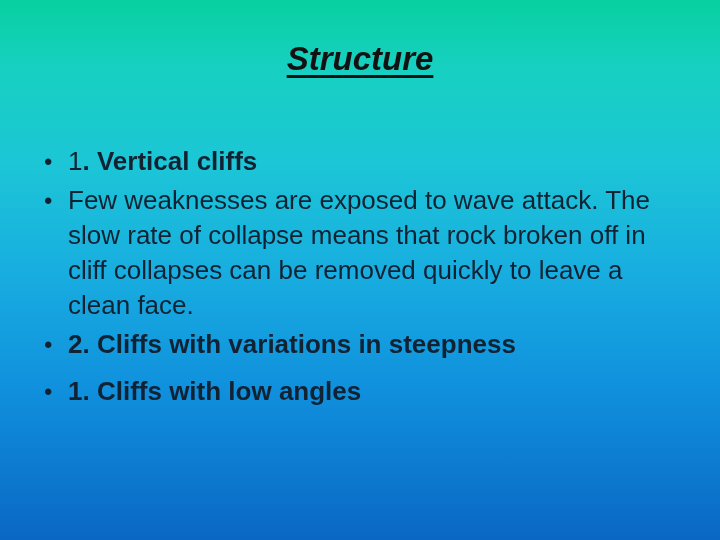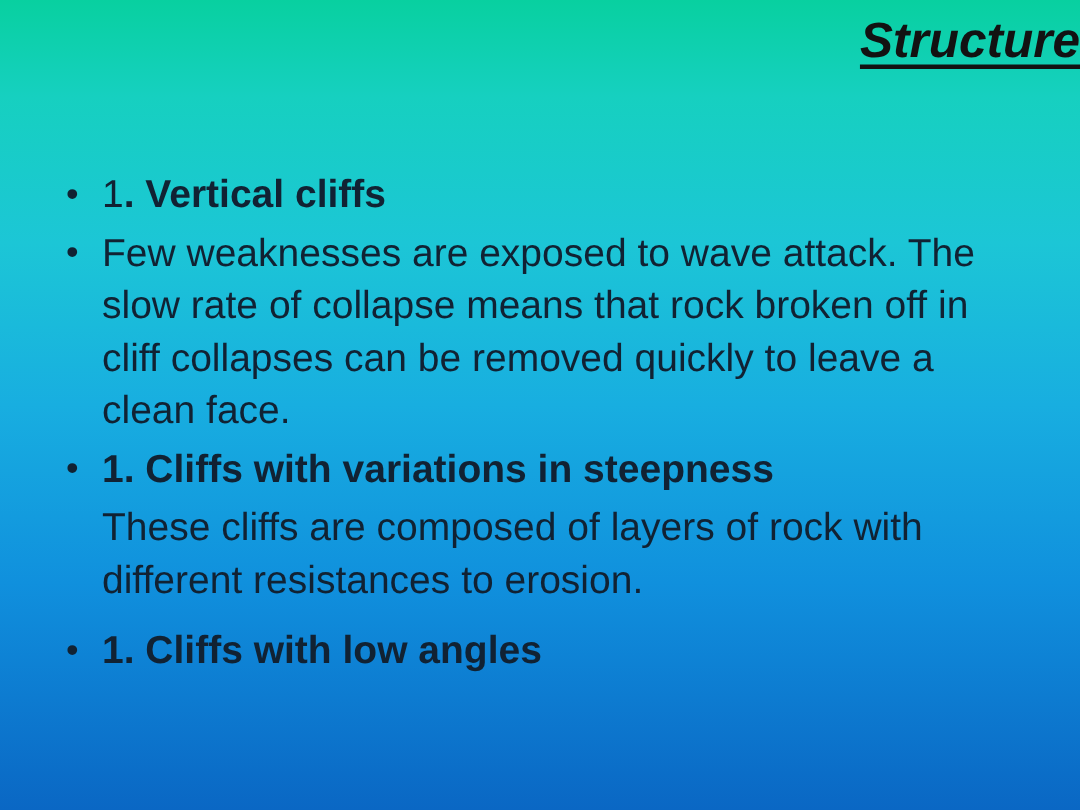--- a/index.html
+++ b/index.html
@@ -14,22 +14,22 @@
     overflow: hidden;
     background: linear-gradient(to bottom,
       #08d0a0 0%,
       #16d0c0 12%,
       #1cc6d6 30%,
       #18aee0 50%,
       #1090dd 72%,
       #0a67c4 100%);
   }
   .title-wrap {
-    padding-top: 8px;
-    text-align: right;
+    padding-top: 40px;
+    text-align: center;
   }
   .title {
     display: inline-block;
     font-size: 33px;
     font-weight: bold;
     font-style: italic;
     color: #121212;
     text-decoration: underline;
     text-decoration-thickness: 3px;
     text-underline-offset: 5px;
@@ -79,27 +79,23 @@
       </div>
     </div>
 
     <div class="item">
       <span class="marker">•</span>
       <div class="text">Few weaknesses are exposed to wave attack. The slow rate of collapse means that rock broken off in cliff collapses can be removed quickly to leave a clean face.</div>
     </div>
 
     <div class="item">
       <span class="marker">•</span>
-      <div class="text heading">1. Cliffs with variations in steepness</div>
+      <div class="text heading">2. Cliffs with variations in steepness</div>
     </div>
 
-    <div class="item">
-      <span class="marker"></span>
-      <div class="text">These cliffs are composed of layers of rock with different resistances to erosion.</div>
-    </div>
 
     <div class="item gap-before">
       <span class="marker">•</span>
       <div class="text heading">1. Cliffs with low angles</div>
     </div>
 
   </div>
 </div>
 
 </body></html>

